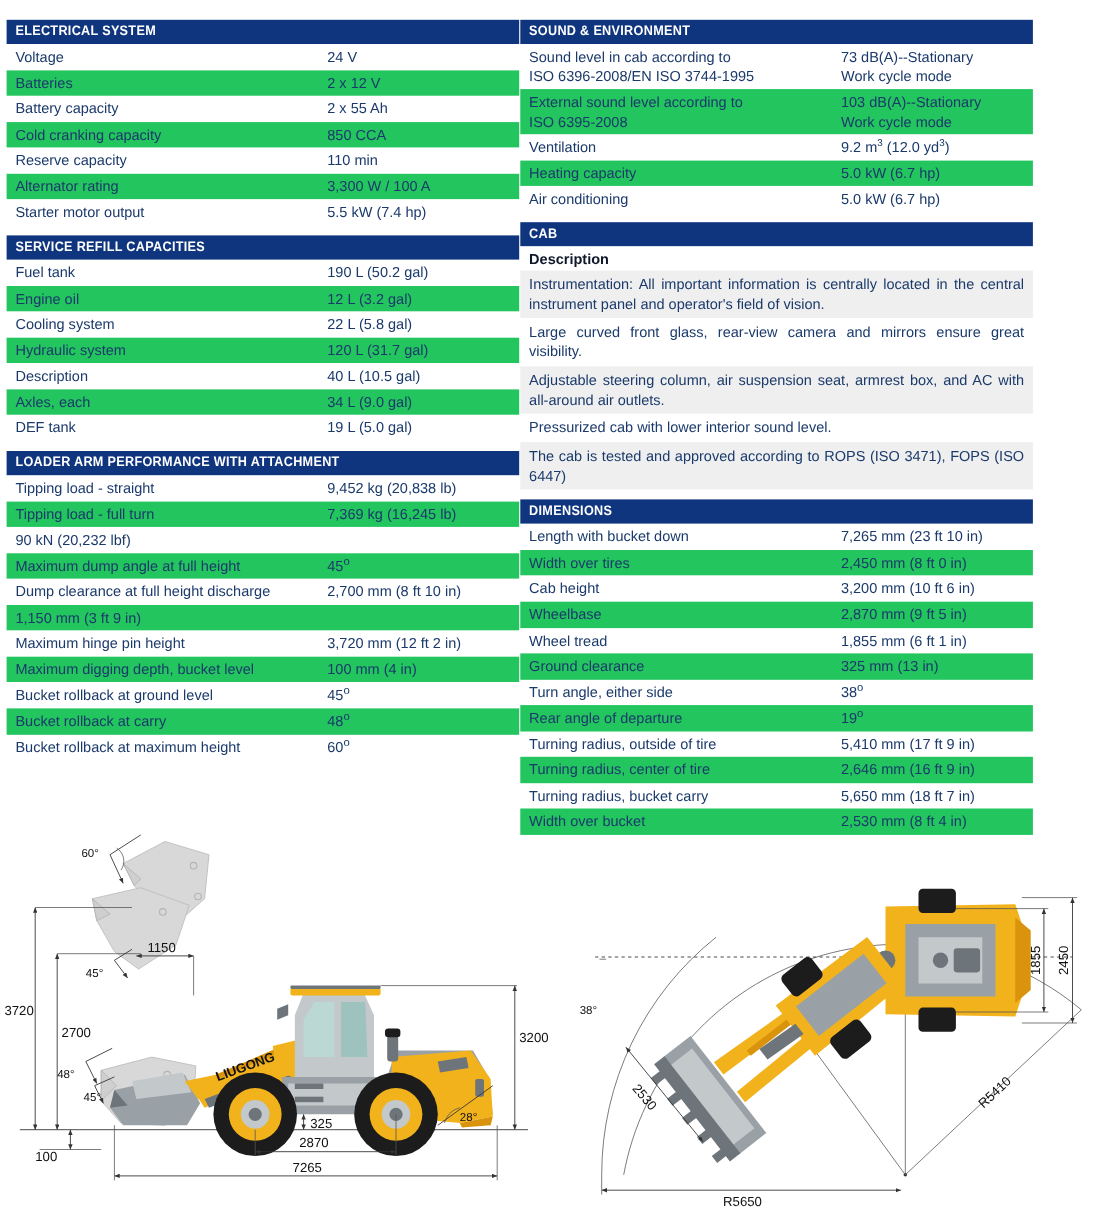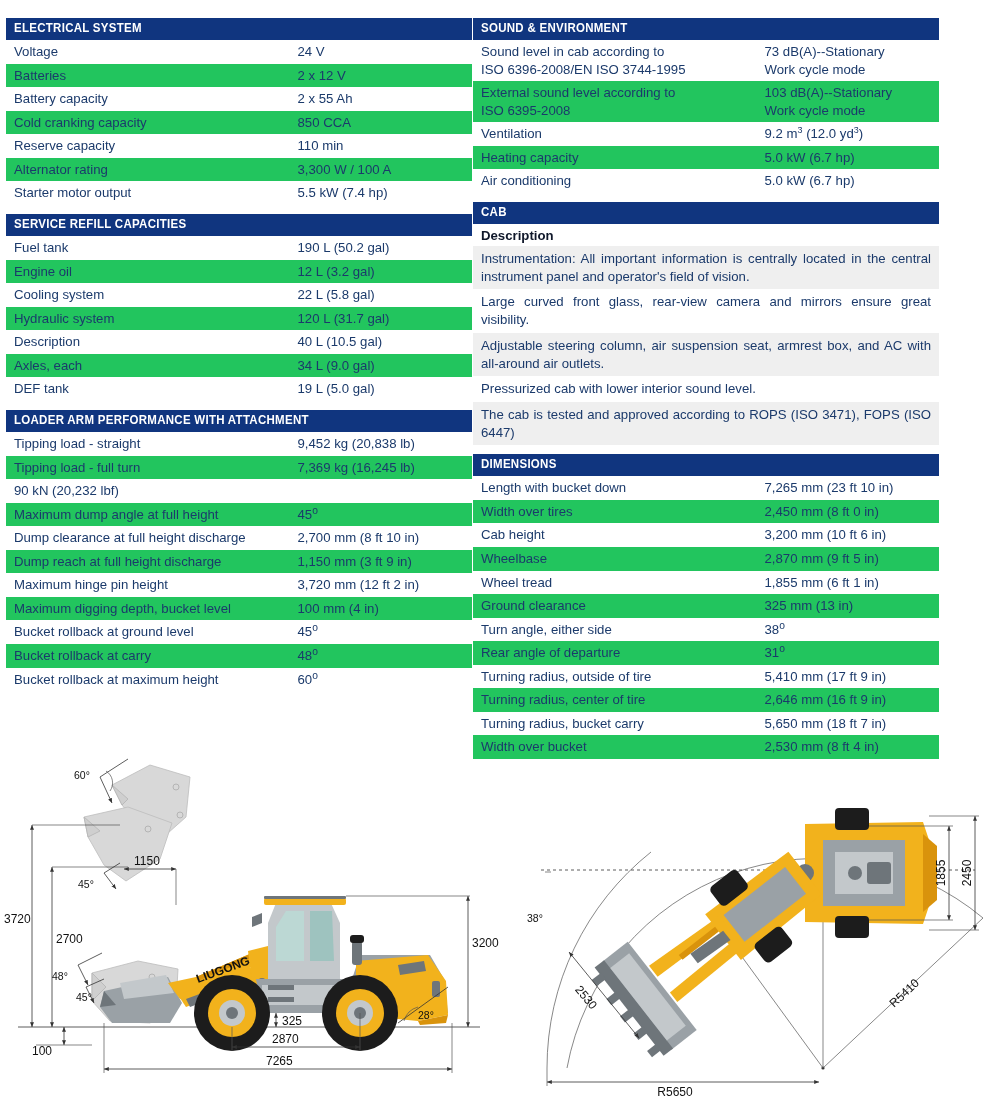--- a/index.html
+++ b/index.html
@@ -180,21 +180,20 @@
       </div>
       <div class="row alt">
         <div class="label">Maximum dump angle at full height</div>
         <div class="value"><span>45</span><span class="deg">o</span></div>
       </div>
       <div class="row">
         <div class="label">Dump clearance at full height discharge</div>
         <div class="value">2,700 mm (8 ft 10 in)</div>
       </div>
       <div class="row alt">
-        <div class="label">Dump reach at full height discharge</div>
         <div class="value">1,150 mm (3 ft 9 in)</div>
       </div>
       <div class="row">
         <div class="label">Maximum hinge pin height</div>
         <div class="value">3,720 mm (12 ft 2 in)</div>
       </div>
       <div class="row alt">
         <div class="label">Maximum digging depth, bucket level</div>
         <div class="value">100 mm (4 in)</div>
       </div>
@@ -293,21 +292,21 @@
       <div class="row alt">
         <div class="label">Ground clearance</div>
         <div class="value">325 mm (13 in)</div>
       </div>
       <div class="row">
         <div class="label">Turn angle, either side</div>
         <div class="value"><span>38</span><span class="deg">o</span></div>
       </div>
       <div class="row alt">
         <div class="label">Rear angle of departure</div>
-        <div class="value"><span>31</span><span class="deg">o</span></div>
+        <div class="value"><span>19</span><span class="deg">o</span></div>
       </div>
       <div class="row">
         <div class="label">Turning radius, outside of tire</div>
         <div class="value">5,410 mm (17 ft 9 in)</div>
       </div>
       <div class="row alt">
         <div class="label">Turning radius, center of tire</div>
         <div class="value">2,646 mm (16 ft 9 in)</div>
       </div>
       <div class="row">

